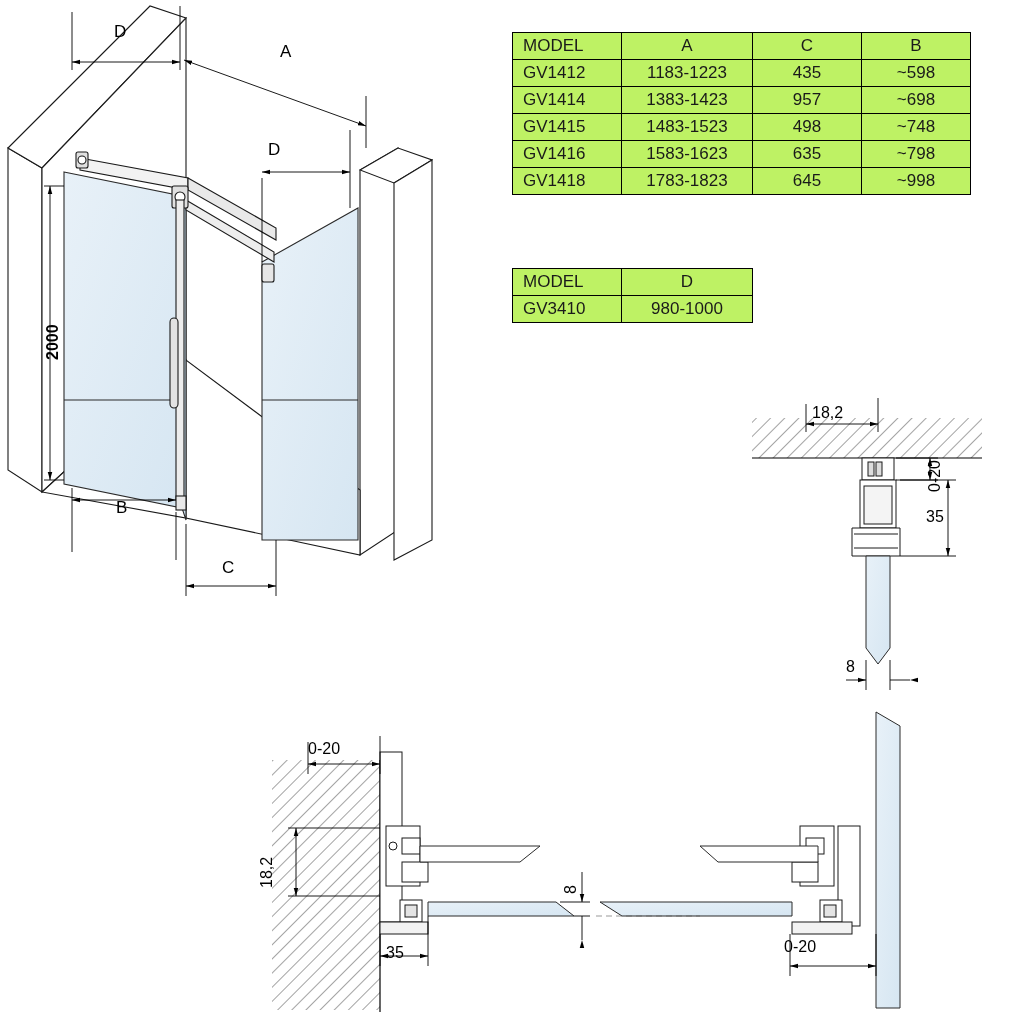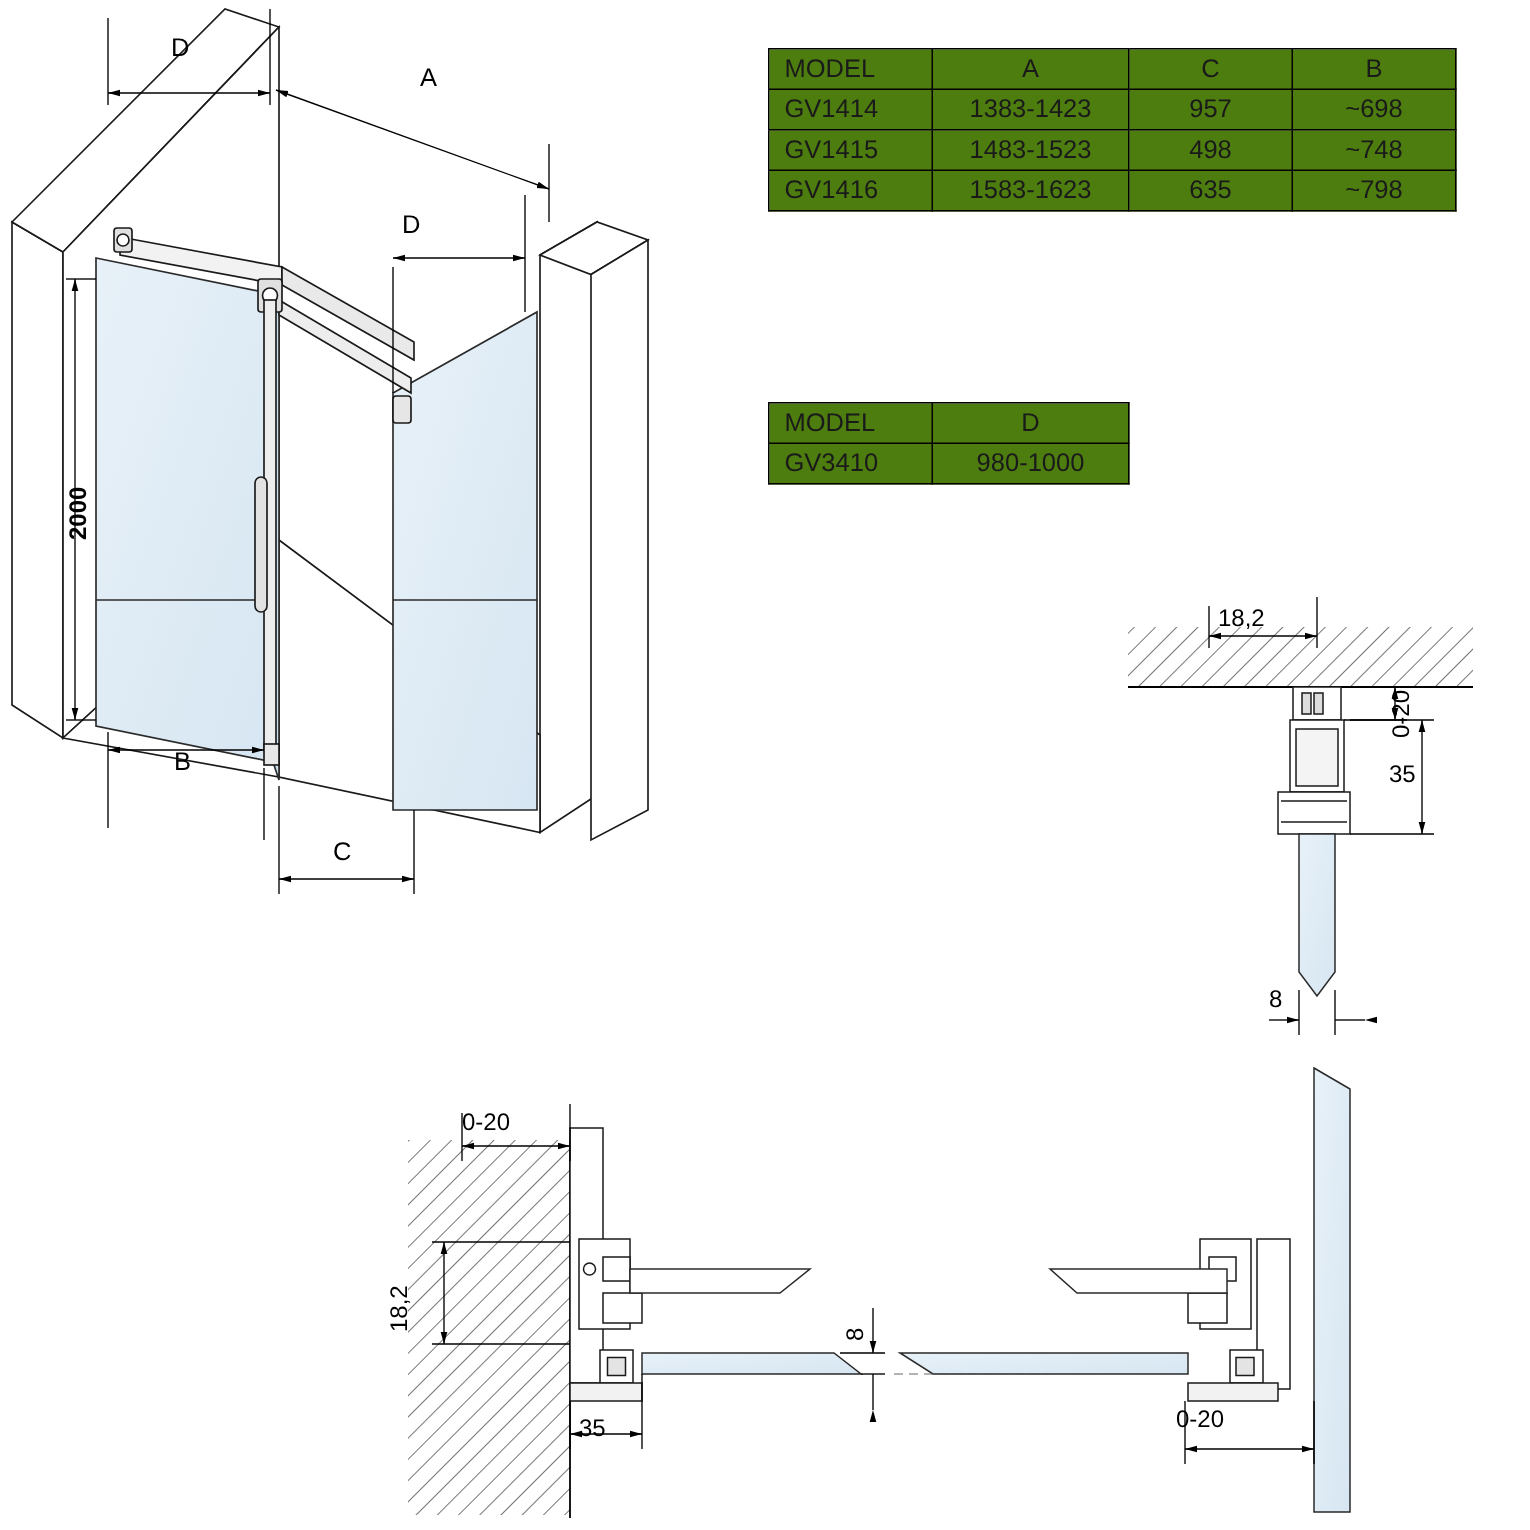--- a/index.html
+++ b/index.html
@@ -11,21 +11,21 @@
   
   table.spec{border-collapse:collapse;position:absolute;}
   table.spec td,table.spec th{
      border:1px solid #000;
      font-size:17px;
      font-weight:normal;
      text-align:center;
      padding:3px 6px;
      font-family:"Liberation Sans", sans-serif;
      white-space:nowrap;
-     background:#4d7c0f;
+     background:#bef264;
   }
   table.spec th{font-size:17px;}
   #table-a{left:512px;top:32px;}
   #table-a td.model,#table-a th.model{width:92px;text-align:left;padding-left:10px;}
   #table-a td.cola,#table-a th.cola{width:118px;}
   #table-a td.colc,#table-a th.colc{width:96px;}
   #table-a td.colb,#table-a th.colb{width:96px;}
 
   #table-d{left:512px;top:268px;}
   #table-d td.model,#table-d th.model{width:92px;text-align:left;padding-left:10px;}
@@ -218,36 +218,48 @@
 
   <table class="spec" id="table-a">
     <tbody>
         <tr>
       <th class="model">MODEL</th>
       <th class="cola">A</th>
       <th class="colc">C</th>
       <th class="colb">B</th>
     </tr>
     <tr>
+      <td class="model">GV1412</td>
+      <td class="cola">1183-1223</td>
+      <td class="colc">435</td>
+      <td class="colb">~598</td>
+    </tr>
+    <tr>
       <td class="model">GV1414</td>
       <td class="cola">1383-1423</td>
       <td class="colc">957</td>
       <td class="colb">~698</td>
     </tr>
     <tr>
       <td class="model">GV1415</td>
       <td class="cola">1483-1523</td>
       <td class="colc">498</td>
       <td class="colb">~748</td>
     </tr>
     <tr>
       <td class="model">GV1416</td>
       <td class="cola">1583-1623</td>
       <td class="colc">635</td>
       <td class="colb">~798</td>
+    </tr>
+    <tr>
+      <td class="model">GV1418</td>
+      <td class="cola">1783-1823</td>
+      <td class="colc">645</td>
+      <td class="colb">~998</td>
     </tr>
   </tbody>
     </table>
 
   <table class="spec" id="table-d">
     <tbody>
         <tr>
       <th class="model">MODEL</th>
       <th class="cold">D</th>
     </tr>

